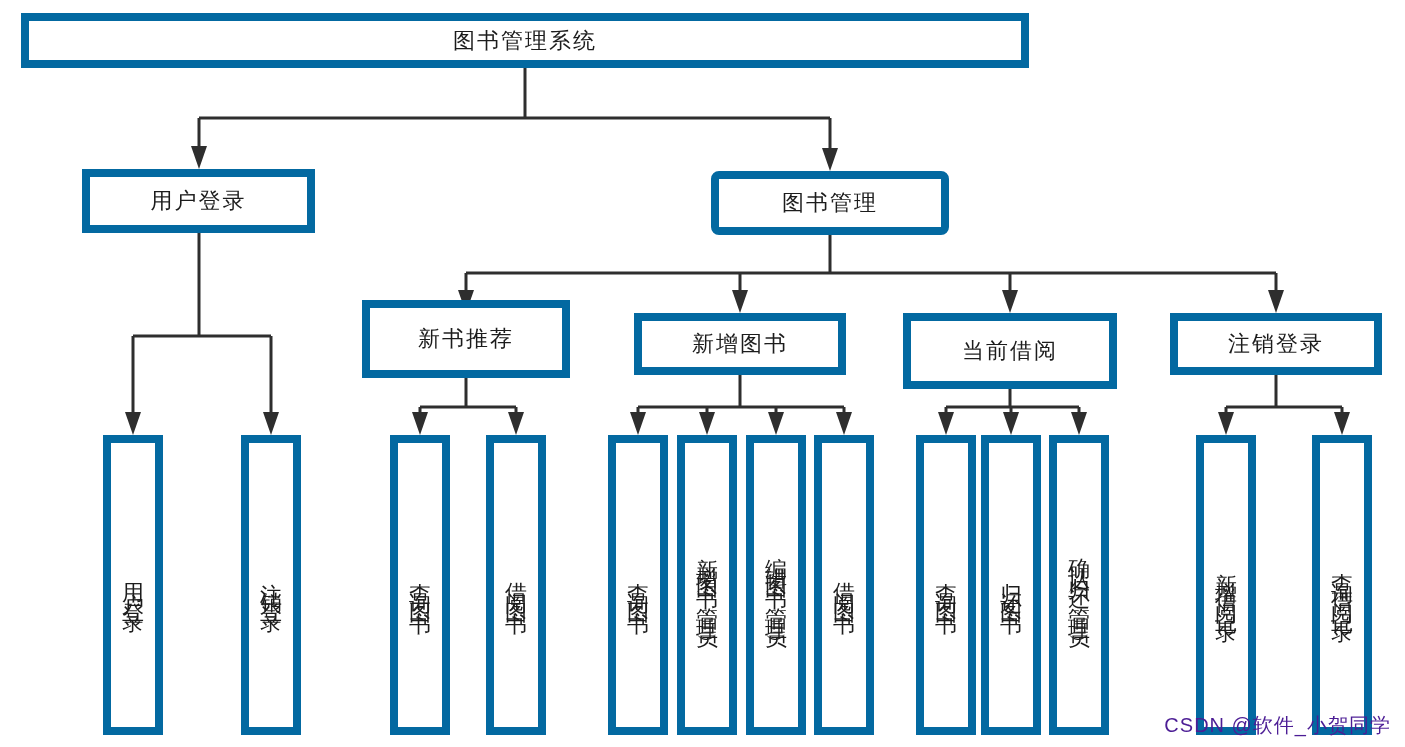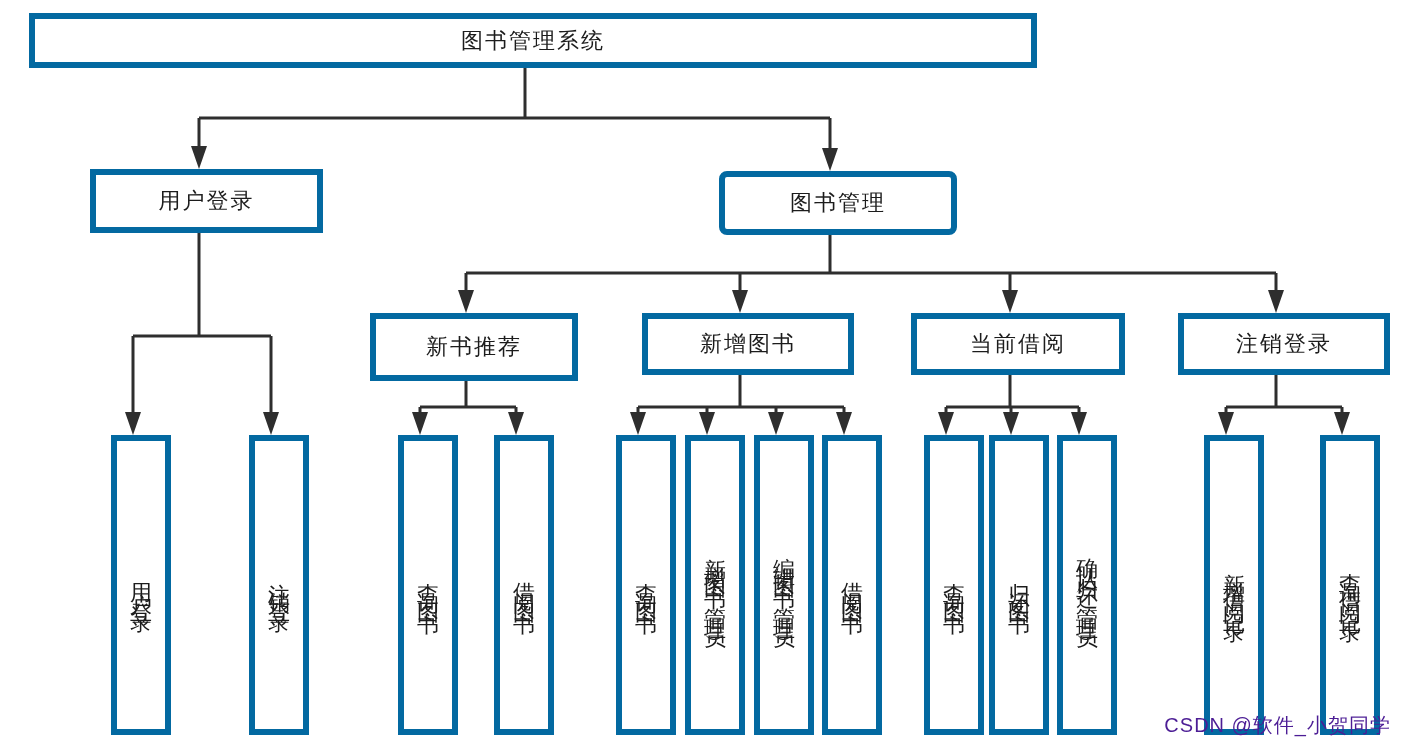--- a/index.html
+++ b/index.html
@@ -13,27 +13,26 @@
   }
   #connectors {
     position: absolute;
     left: 0; top: 0;
     z-index: 0;
   }
   .node {
     position: absolute;
     box-sizing: border-box;
     background: #ffffff;
-    border: 6px solid #0369a1;
+    border: 8px solid #0369a1;
     display: flex;
     align-items: center;
     justify-content: center;
     z-index: 1;
     color: #1c1c1c;
-    margin-left: 8px;
   }
   .hbox span {
     font-size: 22px;
     letter-spacing: 2px;
     white-space: nowrap;
     line-height: 1;
   }
   .vbox { width: 60px; height: 300px; top: 435px; }
   .vbox span {
     writing-mode: vertical-rl;
@@ -103,27 +102,27 @@
     <span>图书管理系统</span>
   </div>
 
   <div class="node hbox" style="left:82px; top:169px; width:233px; height:64px;">
     <span>用户登录</span>
   </div>
   <div class="node hbox" style="left:711px; top:171px; width:238px; height:64px;border-radius:8px;">
     <span>图书管理</span>
   </div>
 
-  <div class="node hbox" style="left:362px; top:313px; width:208px; height:68px;justify-content:center;">
+  <div class="node hbox" style="left:362px; top:300px; width:208px; height:78px;justify-content:center;">
     <span>新书推荐</span>
   </div>
   <div class="node hbox" style="left:634px; top:313px; width:212px; height:62px;">
     <span>新增图书</span>
   </div>
-  <div class="node hbox" style="left:903px; top:313px; width:214px; height:62px;">
+  <div class="node hbox" style="left:903px; top:313px; width:214px; height:76px;">
     <span>当前借阅</span>
   </div>
   <div class="node hbox" style="left:1170px; top:313px; width:212px; height:62px;">
     <span>注销登录</span>
   </div>
 
   <div class="node vbox" style="left:103px;">
     <span>用户登录</span>
   </div>
   <div class="node vbox" style="left:241px;">

